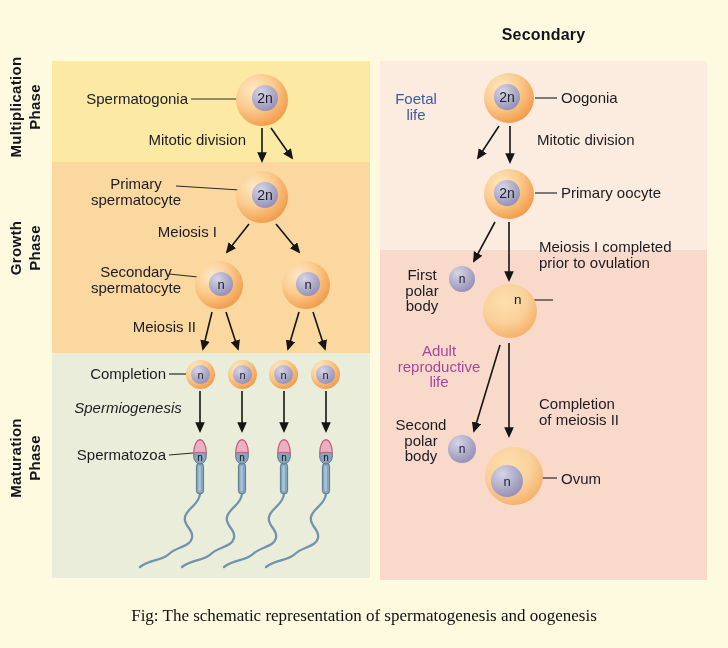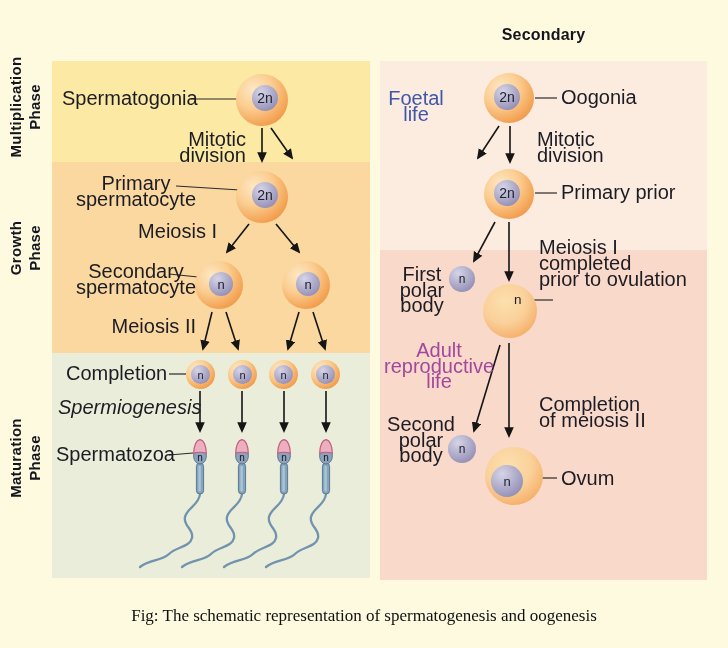--- a/index.html
+++ b/index.html
@@ -12,21 +12,21 @@
   #figure{position:relative;width:728px;height:648px;background:var(--page-bg);overflow:hidden;}
   .band{position:absolute;z-index:1;}
   #overlay{position:absolute;left:0;top:0;z-index:2;}
   .cell{position:absolute;border-radius:50%;z-index:3;
     background:radial-gradient(circle at 34% 30%, #FDE8C4 0%, #FBCD90 38%, #F3A254 72%, #E9893D 96%);}
   .cell.plain{background:radial-gradient(circle at 40% 32%, #FCE0AE 0%, #FAD09A 45%, #F4A95F 85%, #F1A054 100%);}
   .nucleus,.polar{position:absolute;border-radius:50%;display:flex;align-items:center;justify-content:center;
     background:radial-gradient(circle at 35% 28%, #D6D4E7 0%, #B0ADCB 45%, #8E8AB2 85%, #8681AA 100%);
     color:#22222E;z-index:4;}
   .polar{z-index:3;}
-  .lbl{position:absolute;z-index:5;color:var(--label-text);font-size:20px;line-height:15.5px;white-space:pre-line;}
+  .lbl{position:absolute;z-index:5;color:var(--label-text);font-size:15px;line-height:15.5px;white-space:pre-line;}
   .lbl.right{text-align:right;} .lbl.center{text-align:center;}
   .phase-lbl{position:absolute;z-index:5;width:150px;height:40px;display:flex;align-items:center;justify-content:center;
     text-align:center;font-weight:bold;font-size:15px;line-height:19px;letter-spacing:.3px;color:#15151D;
     white-space:pre-line;transform:rotate(-90deg);transform-origin:center;}
   .title{position:absolute;z-index:5;text-align:center;font-weight:bold;font-size:16px;color:#14141E;letter-spacing:.2px;}
   #caption{position:absolute;left:0;top:606px;width:728px;text-align:center;z-index:5;
     font-family:"Liberation Serif","DejaVu Serif",serif;font-size:17px;color:#111;}
   .arrow{stroke:var(--arrow,#151515);stroke-width:1.6;fill:none;}
   .connector{stroke:#2A2A2A;stroke-width:1.2;fill:none;}
   .tail{stroke:#7293AD;stroke-width:2.3;fill:none;stroke-linecap:round;}
@@ -179,21 +179,21 @@
 spermatocyte</div>
   <div class="lbl right" style="left:96px;top:319px;width:100px;">Meiosis II</div>
   <div class="lbl right" style="left:66px;top:366px;width:100px;">Completion</div>
   <div class="lbl center" style="left:58px;top:400px;width:140px;font-style:italic;">Spermiogenesis</div>
   <div class="lbl right" style="left:56px;top:447px;width:110px;">Spermatozoa</div>
 
   <div class="lbl center" style="left:381px;top:91px;width:70px;color:var(--foetal-text);">Foetal
 life</div>
   <div class="lbl" style="left:561px;top:90px;width:110px;">Oogonia</div>
   <div class="lbl" style="left:537px;top:132px;width:130px;">Mitotic division</div>
-  <div class="lbl" style="left:561px;top:185px;width:130px;">Primary prior</div>
+  <div class="lbl" style="left:561px;top:185px;width:130px;">Primary oocyte</div>
   <div class="lbl" style="left:539px;top:239px;width:170px;line-height:16px;">Meiosis I completed
 prior to ovulation</div>
   <div class="lbl center" style="left:392px;top:267px;width:60px;">First
 polar
 body</div>
   <div class="lbl center" style="left:384px;top:343px;width:110px;color:var(--adult-text);">Adult
 reproductive
 life</div>
   <div class="lbl" style="left:539px;top:396px;width:120px;line-height:16px;">Completion
 of meiosis II</div>

